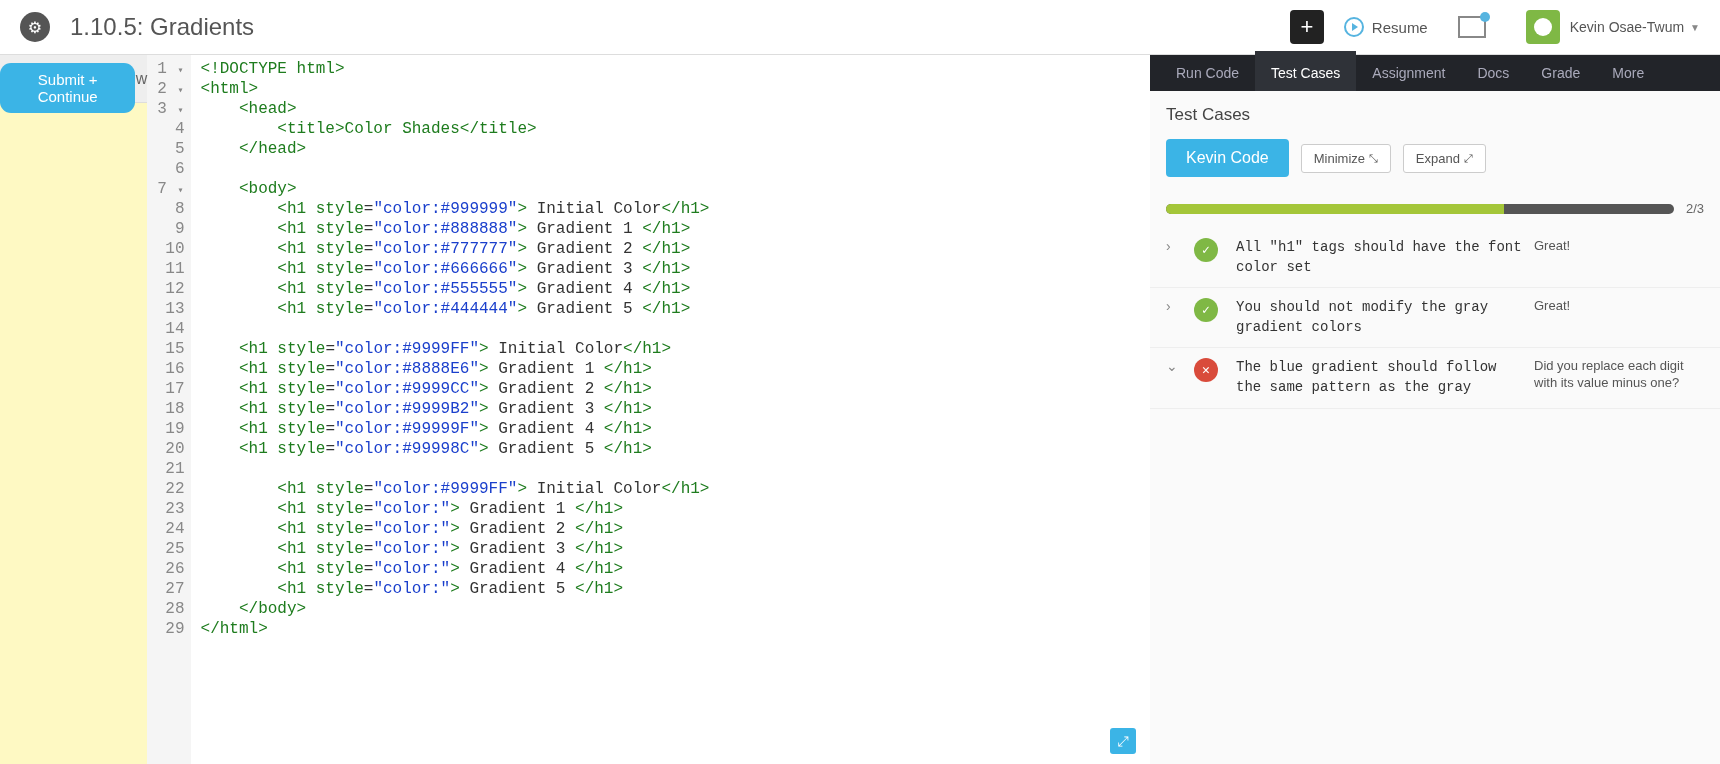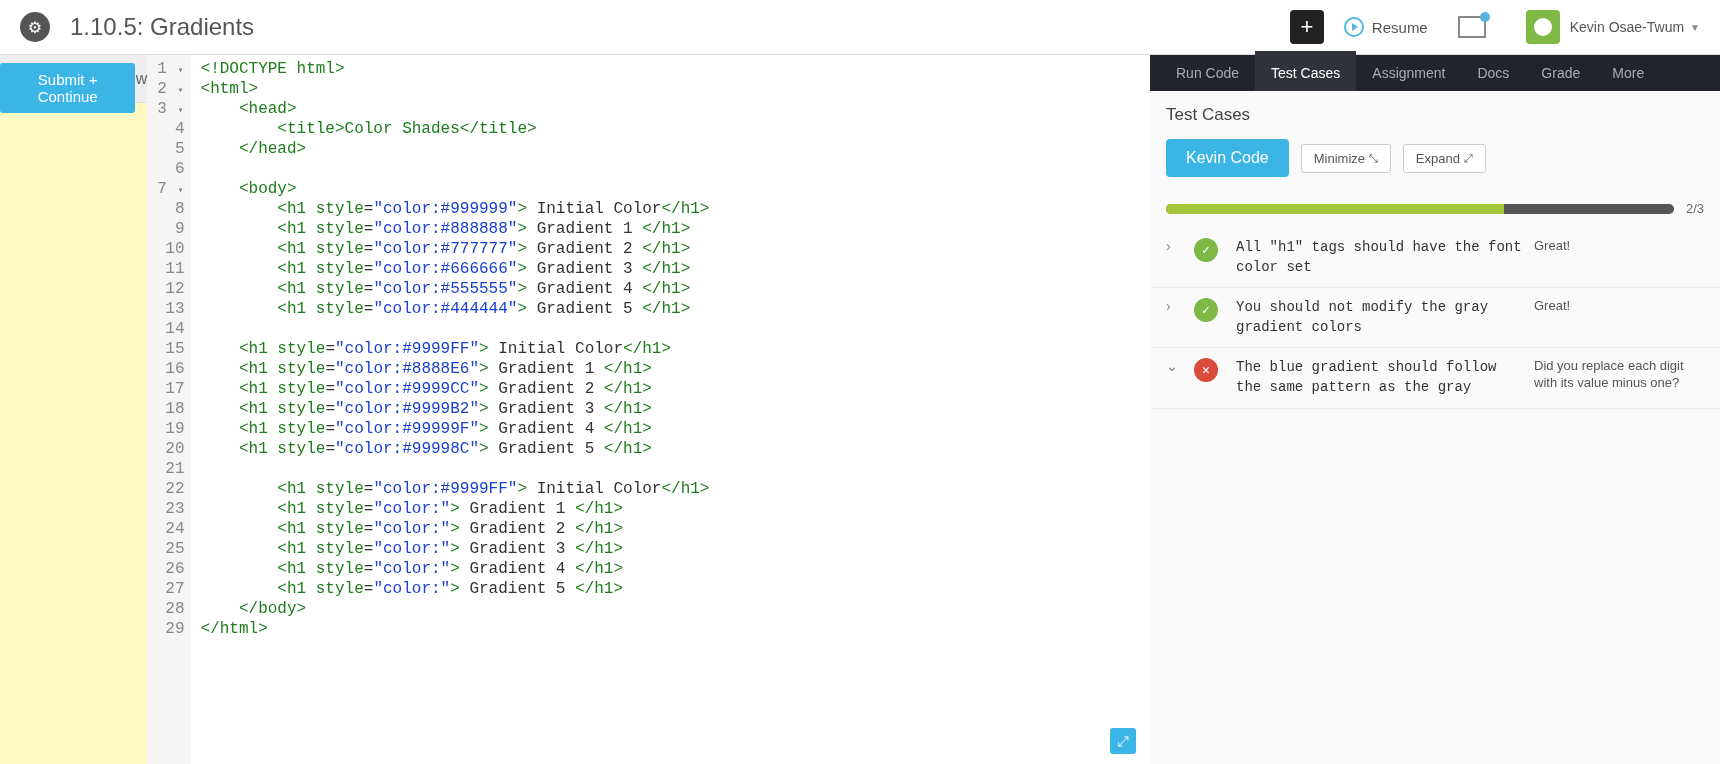--- a/index.html
+++ b/index.html
@@ -136,21 +136,21 @@
   font-size: 15px;
 }
 .submit-btn {
   position: absolute;
   right: 12px;
   top: 8px;
   padding: 8px 22px;
   background: #3bb4e6;
   color: #fff;
   border: none;
-  border-radius: 3px;
+  border-radius: 11px;
   cursor: pointer;
   font-size: 15px;
 }
 .code-area {
   flex: 1;
   display: flex;
   font-family: "Courier New", monospace;
   font-size: 16px;
   line-height: 20px;
   overflow: auto;

